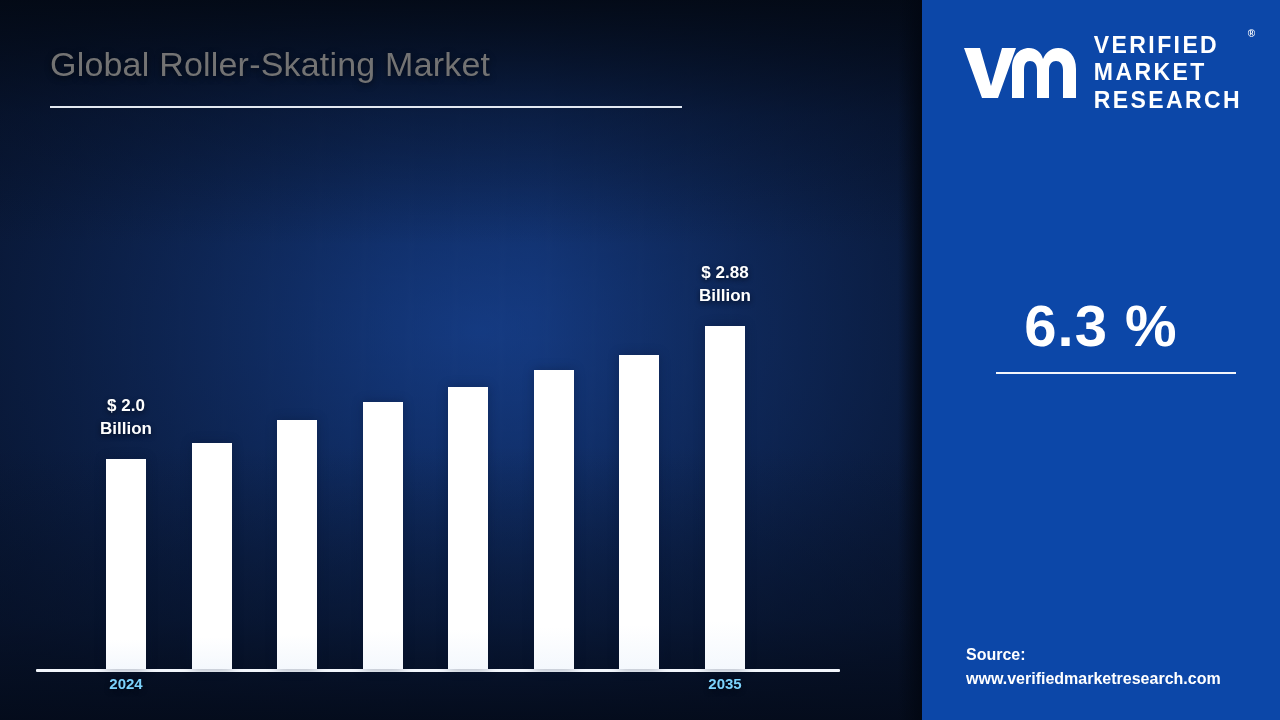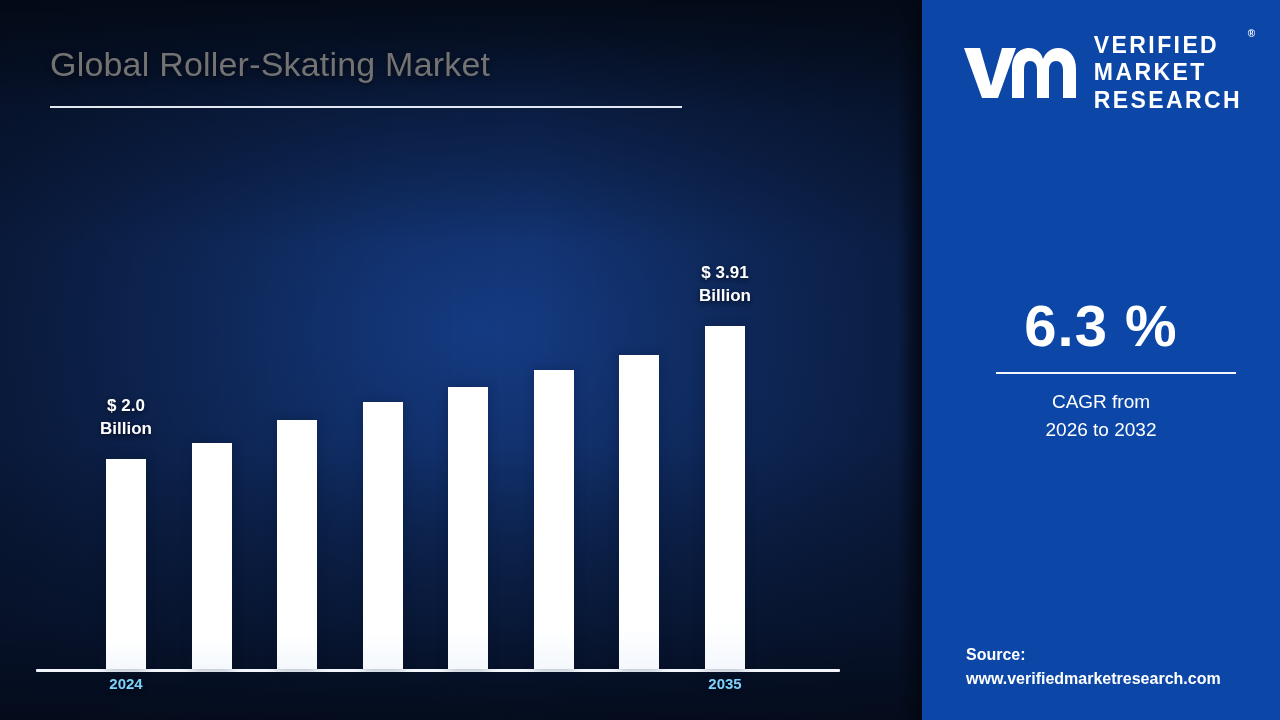--- a/index.html
+++ b/index.html
@@ -156,21 +156,21 @@
         <div class="bar" style="left: 363px; width: 40px; height: 267px;"></div>
         <div class="bar" style="left: 448px; width: 40px; height: 282px;"></div>
         <div class="bar" style="left: 534px; width: 40px; height: 299px;"></div>
         <div class="bar" style="left: 619px; width: 40px; height: 314px;"></div>
         <div class="bar" style="left: 705px; width: 40px; height: 343px;"></div>
         <div class="bar-label" style="left: 56px; width: 140px; top: 395px;">
           <div>$ 2.0</div>
           <div>Billion</div>
         </div>
         <div class="bar-label" style="left: 655px; width: 140px; top: 262px;">
-          <div>$ 3.91</div>
+          <div>$ 2.88</div>
           <div>Billion</div>
         </div>
         <div class="tick-label" style="left: 76px; width: 100px;">2024</div>
         <div class="tick-label" style="left: 675px; width: 100px;">2035</div>
       </div>
   </div>
 
   <div class="right-pane">
 
     <div class="logo-wrap">
@@ -184,23 +184,19 @@
       <div class="logo-text">
         <div>VERIFIED</div>
         <div>MARKET</div>
         <div>RESEARCH</div>
         <span class="reg-mark">®</span>
       </div>
     </div>
 
     <div class="cagr-value">6.3 %</div>
     <div class="cagr-rule"></div>
-    <div class="cagr-caption">
-      <div>CAGR from</div>
-      <div>2026 to 2032</div>
-    </div>
 
     <div class="source">
       <div>Source:</div>
       <div class="url">www.verifiedmarketresearch.com</div>
     </div>
   </div>
 </div>
 
 </body></html>

